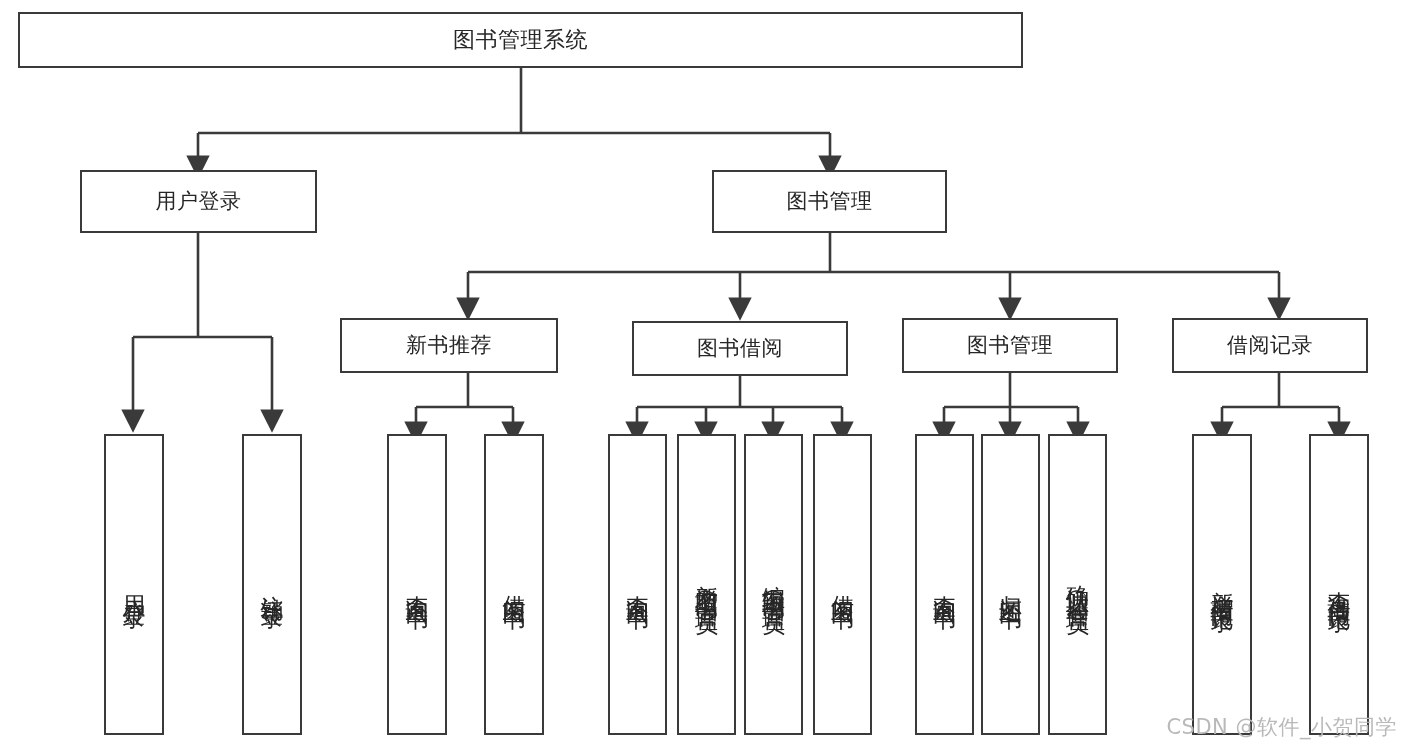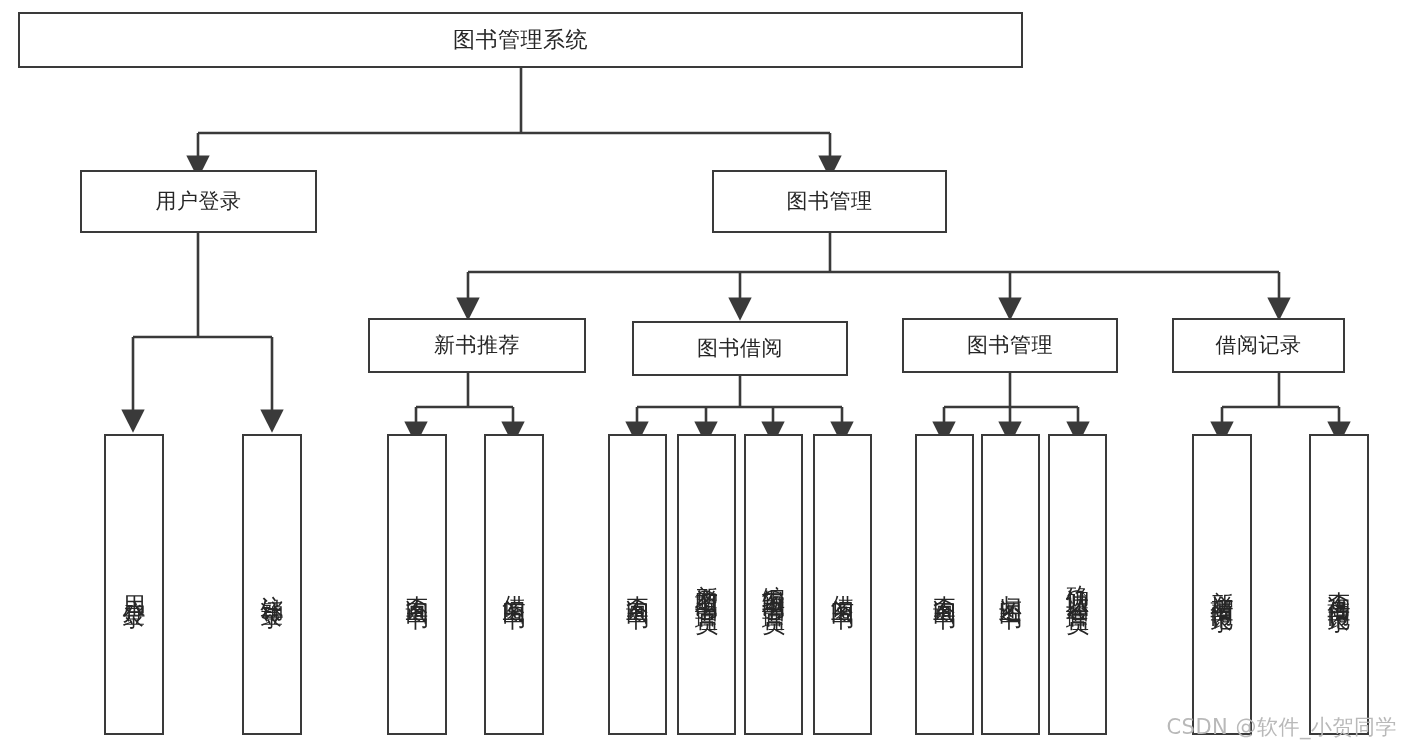--- a/index.html
+++ b/index.html
@@ -108,33 +108,33 @@
 </div>
 
 <div class="nodebox" style="left:80px;top:170px;width:237px;height:63px;">
   <span class="lbl">用户登录</span>
 </div>
 
 <div class="nodebox" style="left:712px;top:170px;width:235px;height:63px;">
   <span class="lbl">图书管理</span>
 </div>
 
-<div class="nodebox" style="left:368px;top:318px;width:218px;height:55px;">
+<div class="nodebox" style="left:340px;top:318px;width:218px;height:55px;">
   <span class="lbl">新书推荐</span>
 </div>
 
 <div class="nodebox" style="left:632px;top:321px;width:216px;height:55px;">
   <span class="lbl">图书借阅</span>
 </div>
 
 <div class="nodebox" style="left:902px;top:318px;width:216px;height:55px;">
   <span class="lbl">图书管理</span>
 </div>
 
-<div class="nodebox" style="left:1172px;top:318px;width:173px;height:55px;">
+<div class="nodebox" style="left:1172px;top:318px;width:196px;height:55px;">
   <span class="lbl">借阅记录</span>
 </div>
 
 <div class="leafbox" style="left:104px;top:434px;width:60px;height:301px;">
   <span class="vlbl">用户登录</span>
 </div>
 <div class="leafbox" style="left:242px;top:434px;width:60px;height:301px;">
   <span class="vlbl">注销登录</span>
 </div>
 

